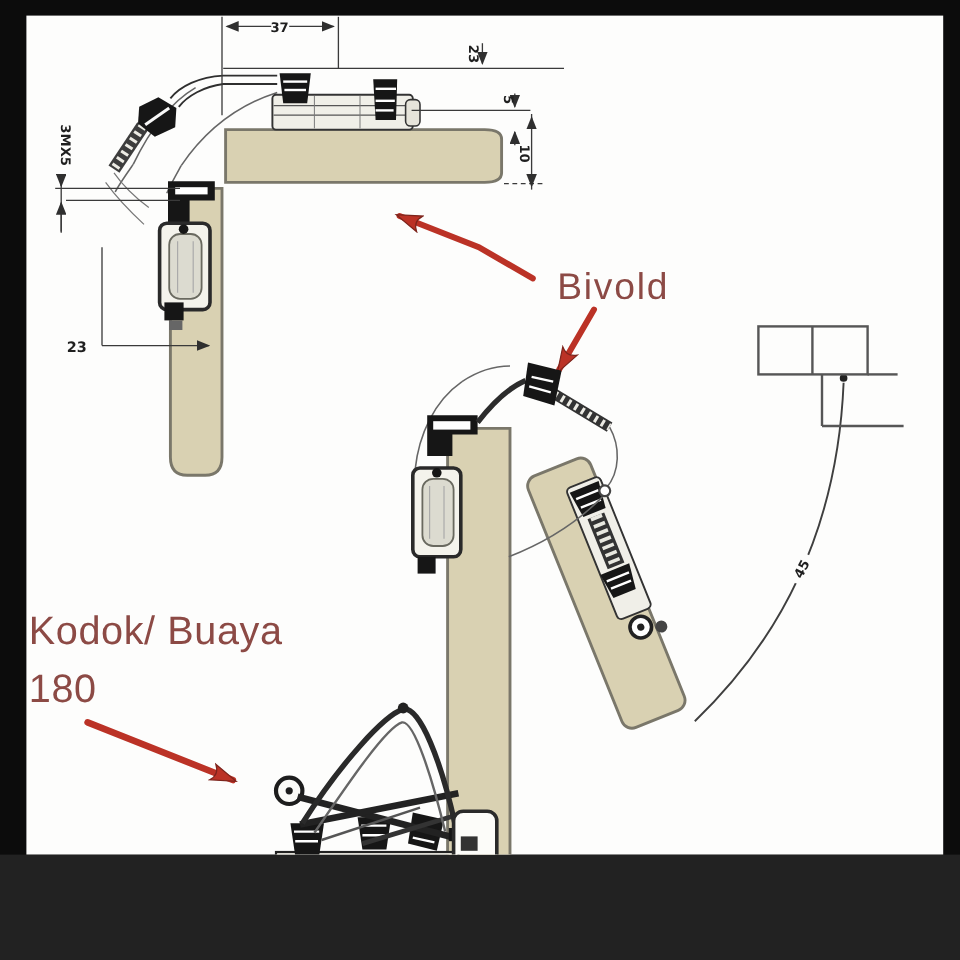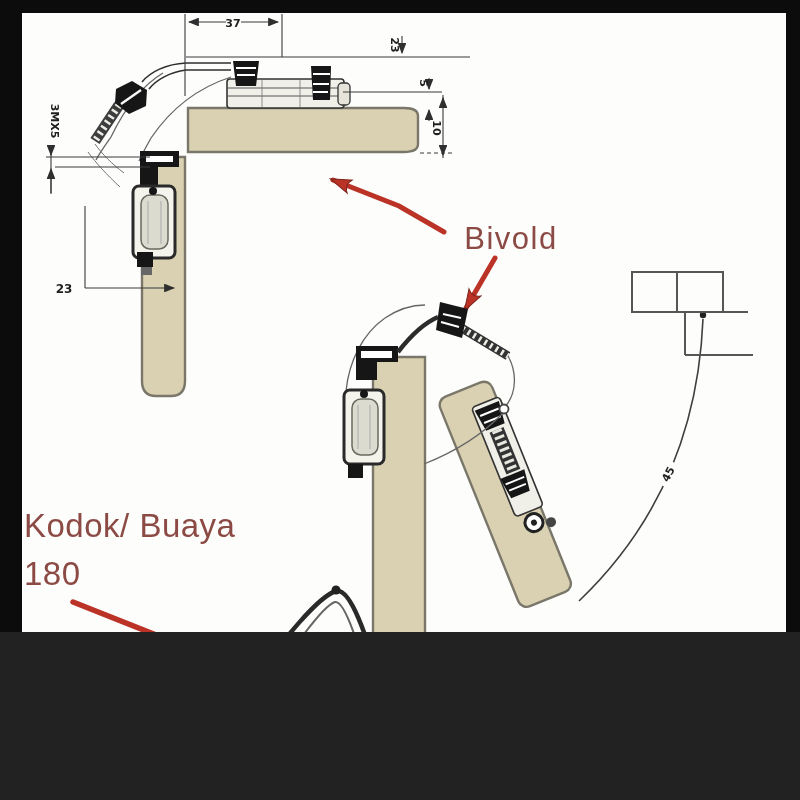--- a/index.html
+++ b/index.html
@@ -1,16 +1,16 @@
 <!DOCTYPE html>
 <html style="--canvas: #fdfdfc; --frame: #0c0c0c; --panel-fill: #d9d1b2; --panel-stroke: #7a776a; --line: #2f2f2f; --label-text: #8c4a45; --arrow: #bb3226;"><head>
 <meta charset="utf-8">
 <style>
   html,body{margin:0;padding:0;background:#222;}
-  .stage{width:800px;height:632px;position:relative;background:var(--frame,#0c0c0c);}
+  .stage{width:800px;height:712px;position:relative;background:var(--frame,#0c0c0c);}
   svg{display:block;width:800px;height:800px;}
   .canvas{fill:var(--canvas,#fdfdfc);}
   .frame{fill:var(--frame,#0c0c0c);}
   .panel{fill:var(--panel-fill,#d9d1b2);stroke:var(--panel-stroke,#7a776a);stroke-width:2.4;}
   .pline{stroke:var(--line,#2f2f2f);fill:none;}
   .thin{stroke:#666;stroke-width:1.3;fill:none;}
   .thin2{stroke:#777;stroke-width:1;fill:none;}
   .dimline{stroke:#3a3a3a;stroke-width:1.1;fill:none;}
   .dim{font:bold 11px "DejaVu Sans",sans-serif;fill:#1f1f1f;}
   .dimbig{font:bold 12px "DejaVu Sans",sans-serif;fill:#1f1f1f;}

